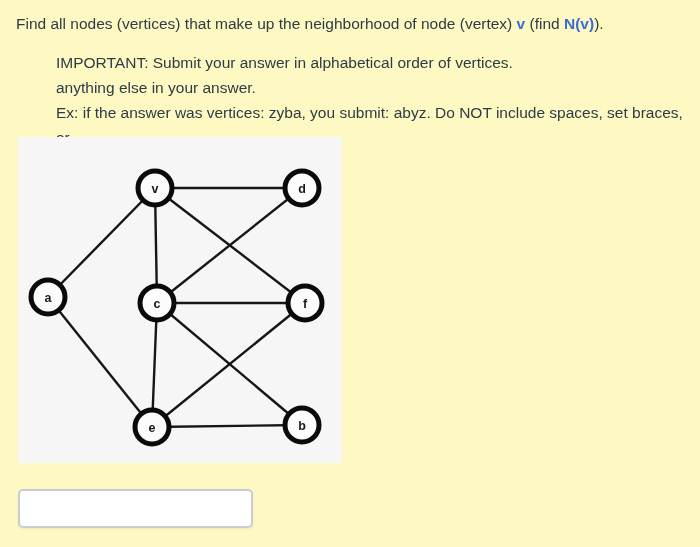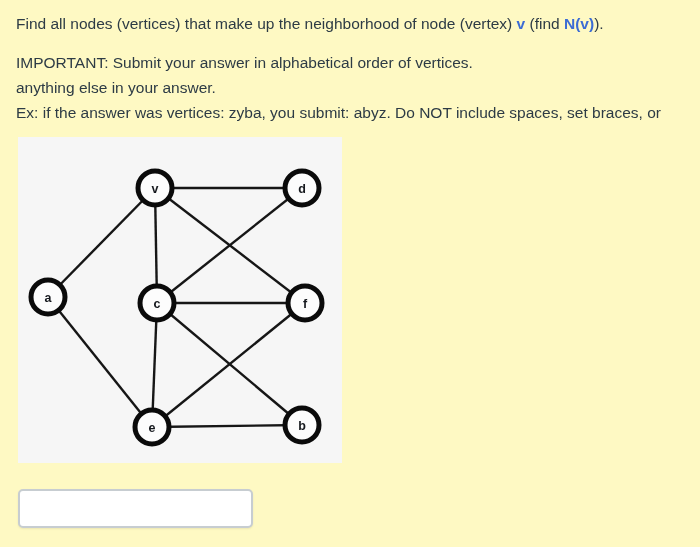--- a/index.html
+++ b/index.html
@@ -33,20 +33,21 @@
     position: absolute;
     left: 16px;
     top: 50px;
     width: 680px;
     font-size: 15.5px;
     color: #2d3b45;
   }
   .instructions .line {
     line-height: 25px;
     white-space: pre-wrap;
+    margin-left: 40px;
   }
   .graph-panel {
     position: absolute;
     left: 18px;
     top: 137px;
     width: 324px;
     height: 326px;
     background: #f6f6f6;
   }
   .graph-panel svg { display: block; }

